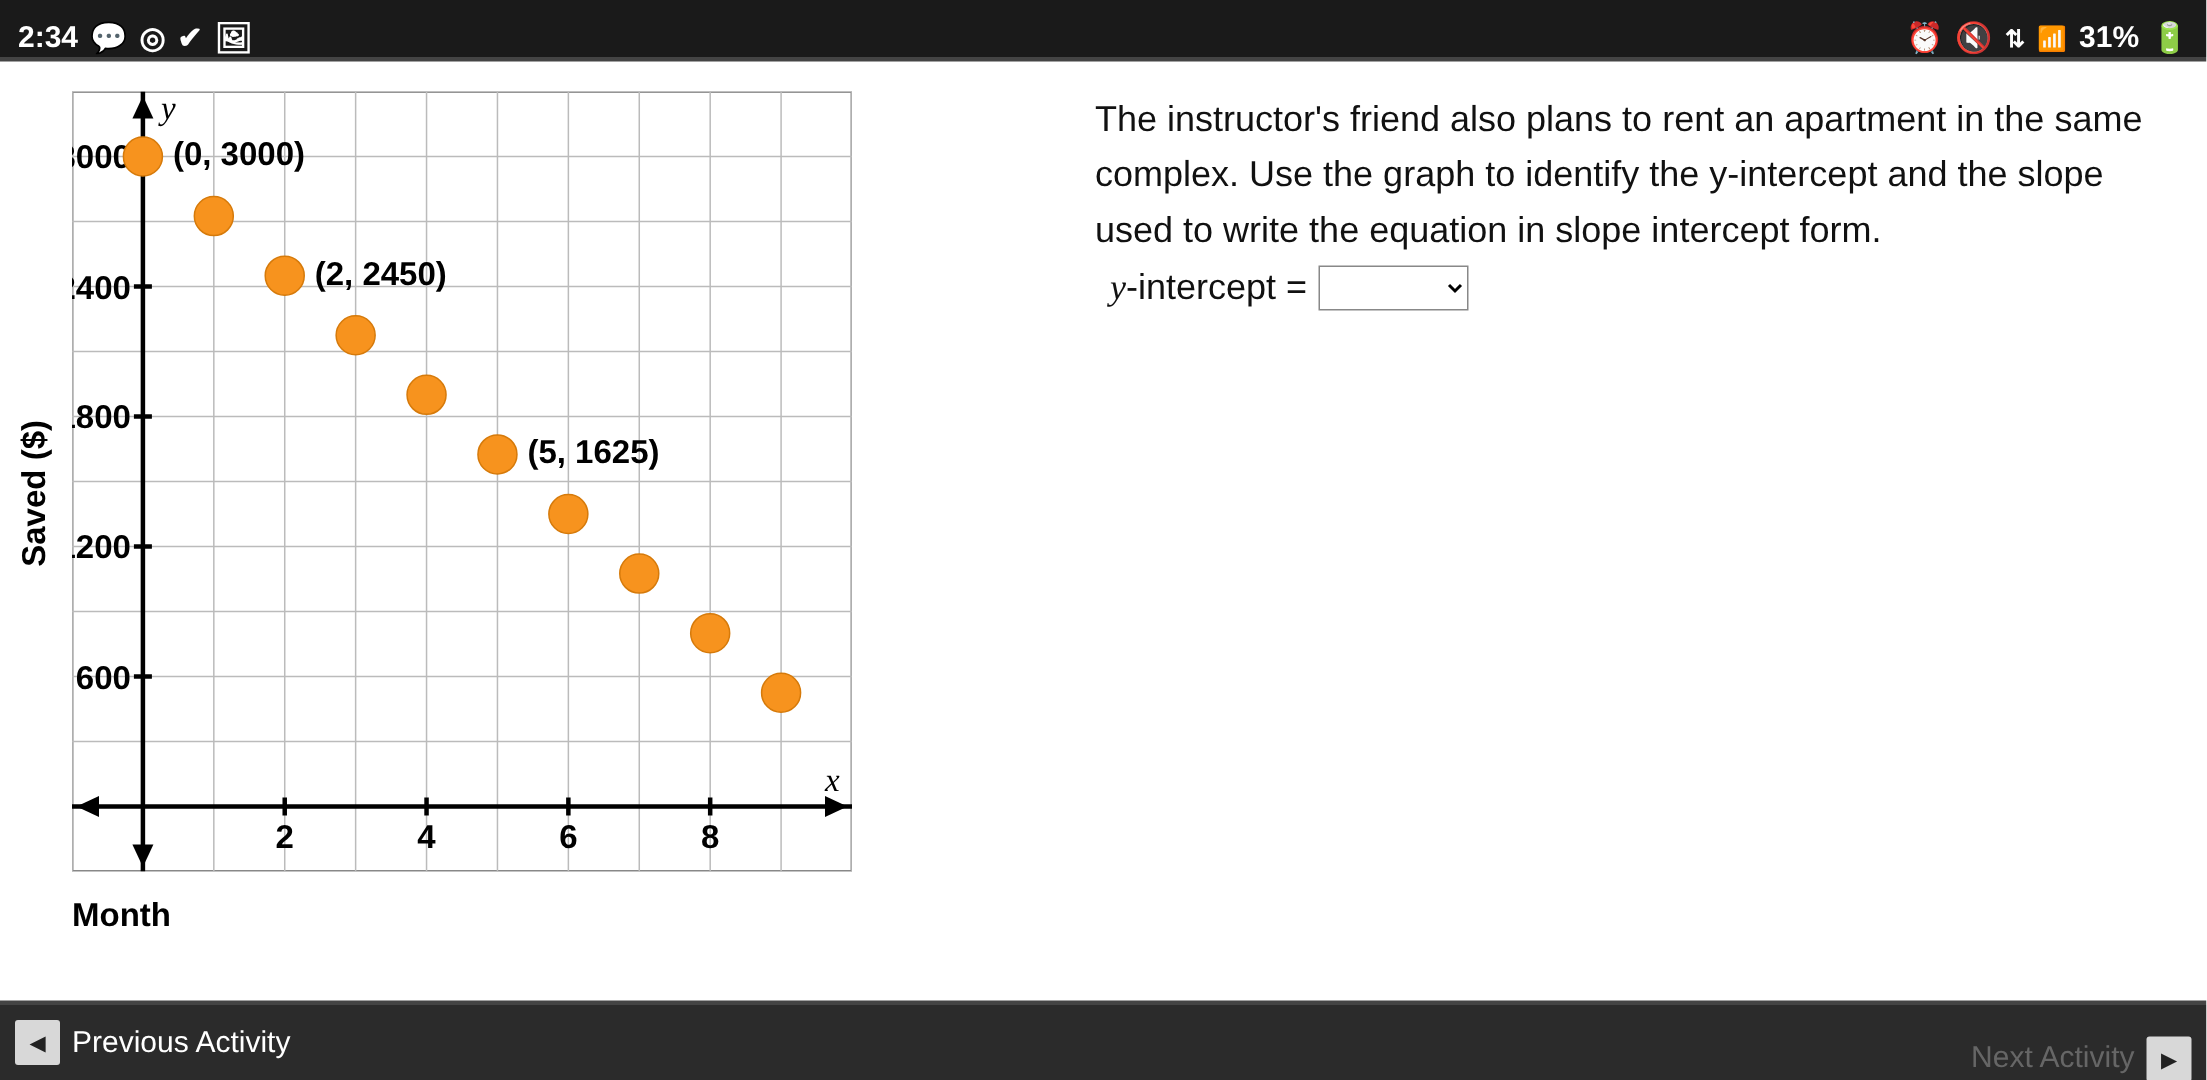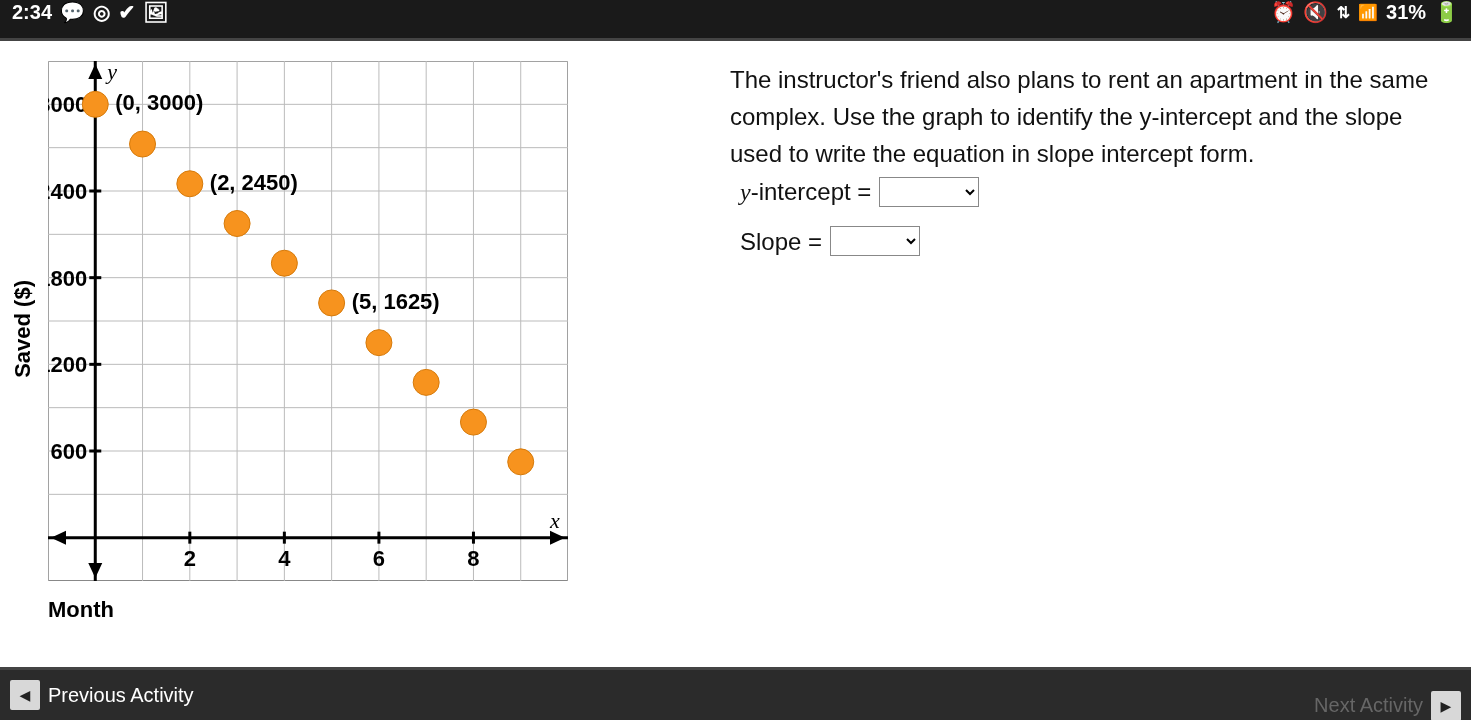--- a/index.html
+++ b/index.html
@@ -10,21 +10,21 @@
     background: #fff;
     overflow: hidden;
     display: flex;
     flex-direction: column;
   }
   .status-bar {
     height: 38px;
     background: #1a1a1a;
     color: #fff;
     display: flex;
-    align-items: flex-start;
+    align-items: flex-end;
     justify-content: space-between;
     padding: 0 12px;
     font-size: 20px;
     font-weight: 600;
   }
   .status-left, .status-right { display: flex; align-items: center; gap: 8px; }
   .status-right .sigicon { font-size: 16px; }
   .content {
     flex: 1;
     display: flex;
@@ -237,24 +237,20 @@
   <div class="question">
     <p>
       <span>The instructor's friend also plans to rent an apartment in the same complex. Use the graph to identify the y-intercept and the slope used to write the equation in slope intercept form.</span>
     </p>
     <div class="field-row">
       <span>
         <span class="italic">y</span><span>-intercept =</span>
       </span>
       <select class="sel-small"></select>
     </div>
-    <div class="field-row">
-      <span>Slope =</span>
-      <select class="sel-med"></select>
-    </div>
   </div>
 </div>
 
 <div class="bottom-bar">
   <div class="nav-btn">
     <div class="triangle-btn">◀</div>
     <span>Previous Activity</span>
   </div>
   <div class="nav-btn disabled">
     <span>Next Activity</span>

